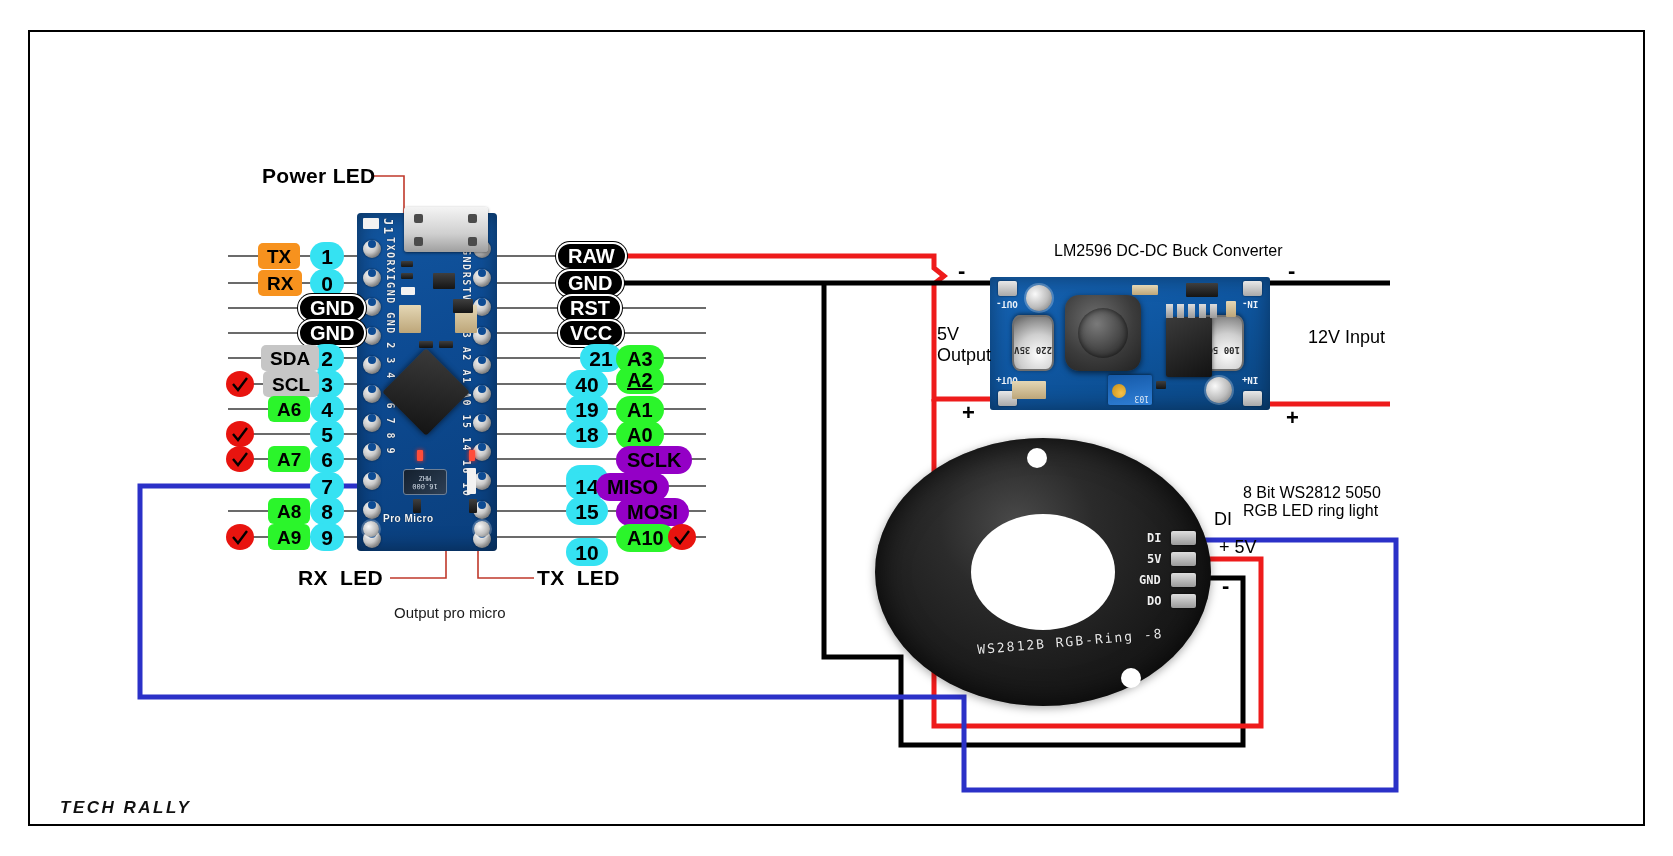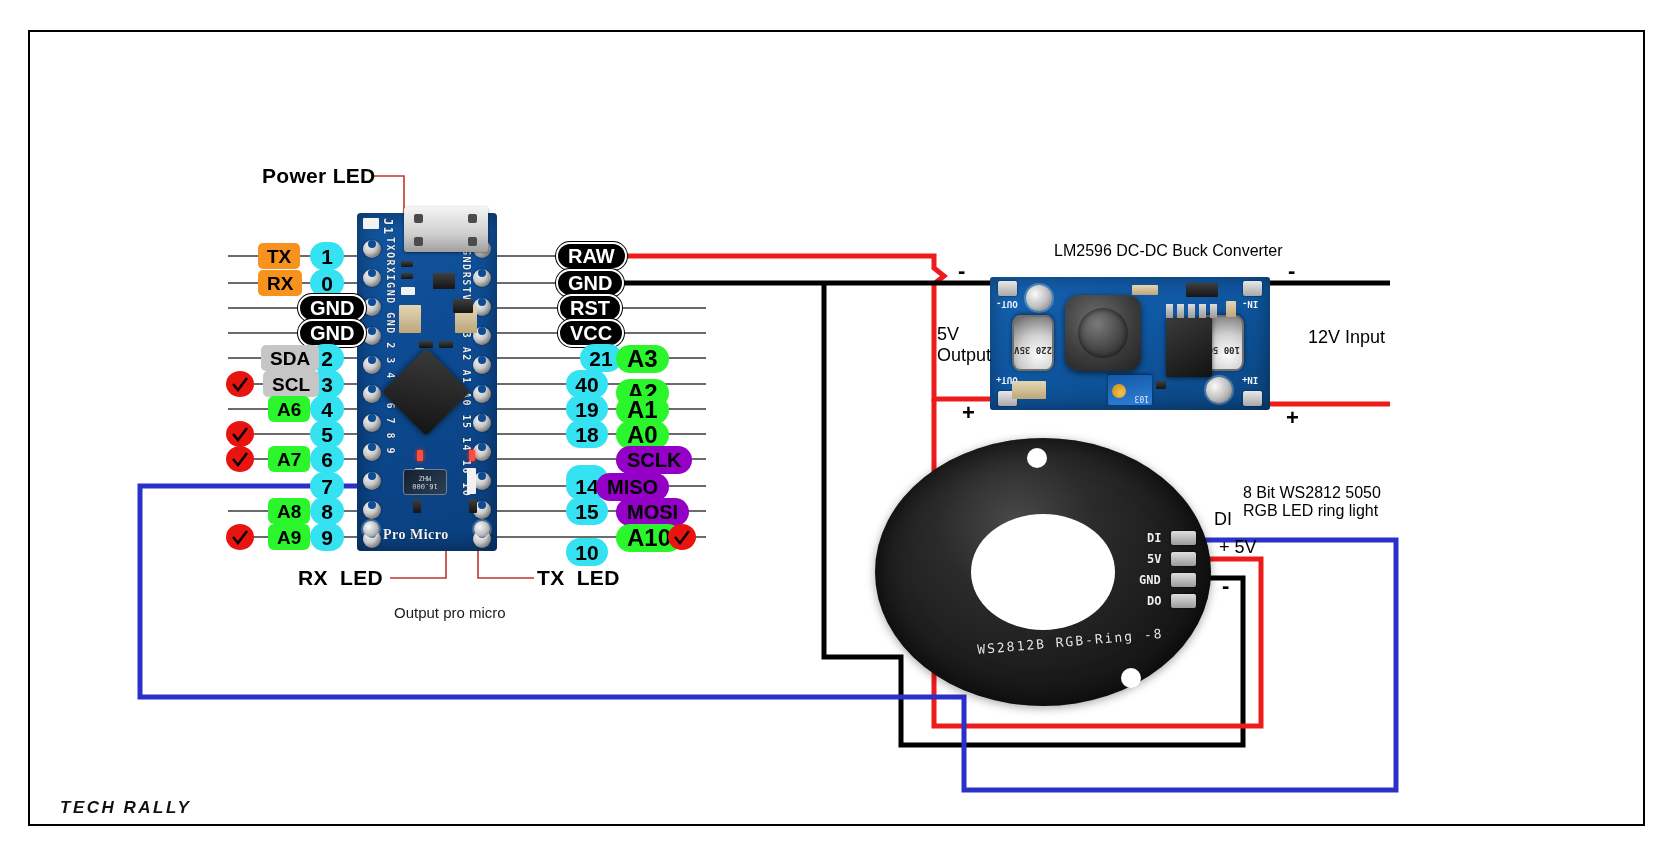--- a/index.html
+++ b/index.html
@@ -79,21 +79,21 @@
     border-radius: 6px;
     background: #2bf52b;
     color: #000;
     font-size: 19px;
   }
   .pill.greenr {
     height: 28px; padding: 0 11px;
     border-radius: 14px;
     background: #2bf52b;
     color: #000;
-    font-size: 24px;
+    font-size: 20px;
   }
   .pill.purple {
     height: 28px; padding: 0 11px;
     border-radius: 14px;
     background: #9400c6;
     color: #000;
     font-size: 20px;
   }
   .check {
     position: absolute;
@@ -193,24 +193,24 @@
   .smd {
     position: absolute;
     background: linear-gradient(180deg,#e4d7b5,#bda679);
     border-radius: 1px;
   }
   .smd.dark { background: linear-gradient(180deg,#3f3f3f,#151515); }
   .smd.white { background: #f2f2f2; }
   .led-red { position:absolute; width:6px; height:11px; background:#ff4d3a; border-radius:1px; box-shadow:0 0 4px #ff2f17;}
   .boardname {
     position: absolute;
-    left: 26px; top: 314px;
+    left: 26px; top: 300px;
     color: #f0f4f8;
-    font-family: Liberation Serif, serif;
-    font-size: 14px;
+    font-family: Liberation Sans, sans-serif;
+    font-size: 10px;
     font-weight: bold;
     letter-spacing: .5px;
     text-shadow: 0 0 1px #000;
   }
   .mnt {
     position: absolute;
     width: 16px; height: 16px;
     border-radius: 50%;
     background: radial-gradient(circle at 35% 35%, #fafafa, #bdbdbd 55%, #6f6f6f 100%);
     box-shadow: 0 0 0 2px rgba(255,255,255,.25);
@@ -620,21 +620,21 @@
       <path d="M7,13 L12,19 L21,7" stroke="#000" stroke-width="2.4" fill="none"></path>
   </svg>
 
   <div class="pill gnd" style="left:556px; top:242px;">RAW</div>
   <div class="pill gnd" style="left:556px; top:269px;">GND</div>
   <div class="pill gnd" style="left:558px; top:294px;">RST</div>
   <div class="pill gnd" style="left:558px; top:319px;">VCC</div>
   <div class="pill num" style="left:580px; top:344px; width:42px;">21</div>
   <div class="pill greenr" style="left:616px; top:345px;">A3</div>
   <div class="pill num" style="left:566px; top:370px; width:42px;">40</div>
-  <div class="pill greenr" style="left:616px; top:379px;text-decoration:underline;">A2</div>
+  <div class="pill greenr" style="left:616px; top:366px;text-decoration:underline;">A2</div>
   <div class="pill num" style="left:566px; top:395px; width:42px;">19</div>
   <div class="pill greenr" style="left:616px; top:396px;">A1</div>
   <div class="pill num" style="left:566px; top:420px; width:42px;">18</div>
   <div class="pill greenr" style="left:616px; top:421px;">A0</div>
   <div class="pill num" style="left:566px; top:465px; width:42px;">15</div>
   <div class="pill purple" style="left:616px; top:446px;">SCLK</div>
   <div class="pill num" style="left:566px; top:472px; width:42px;">14</div>
   <div class="pill purple" style="left:596px; top:473px;">MISO</div>
   <div class="pill num" style="left:566px; top:497px; width:42px;">15</div>
   <div class="pill purple" style="left:616px; top:498px;">MOSI</div>

